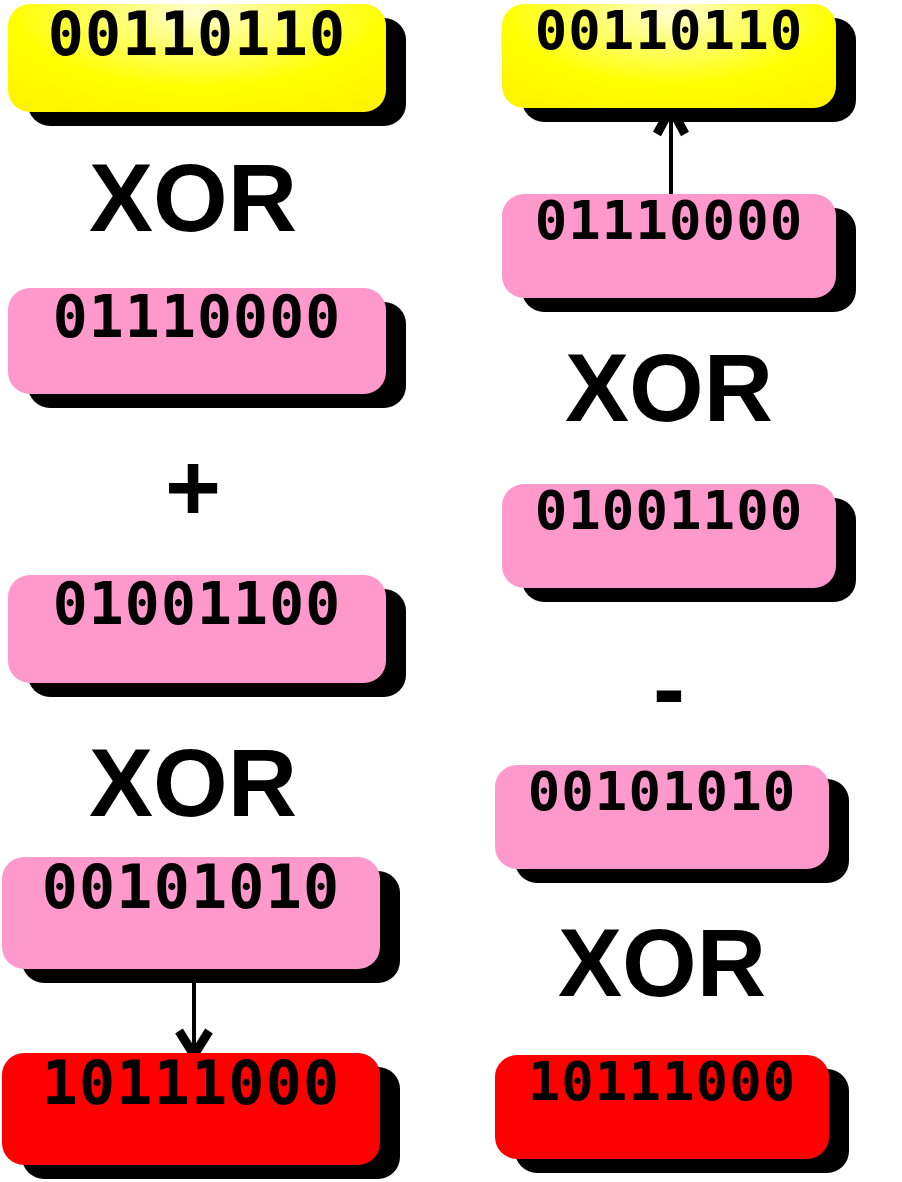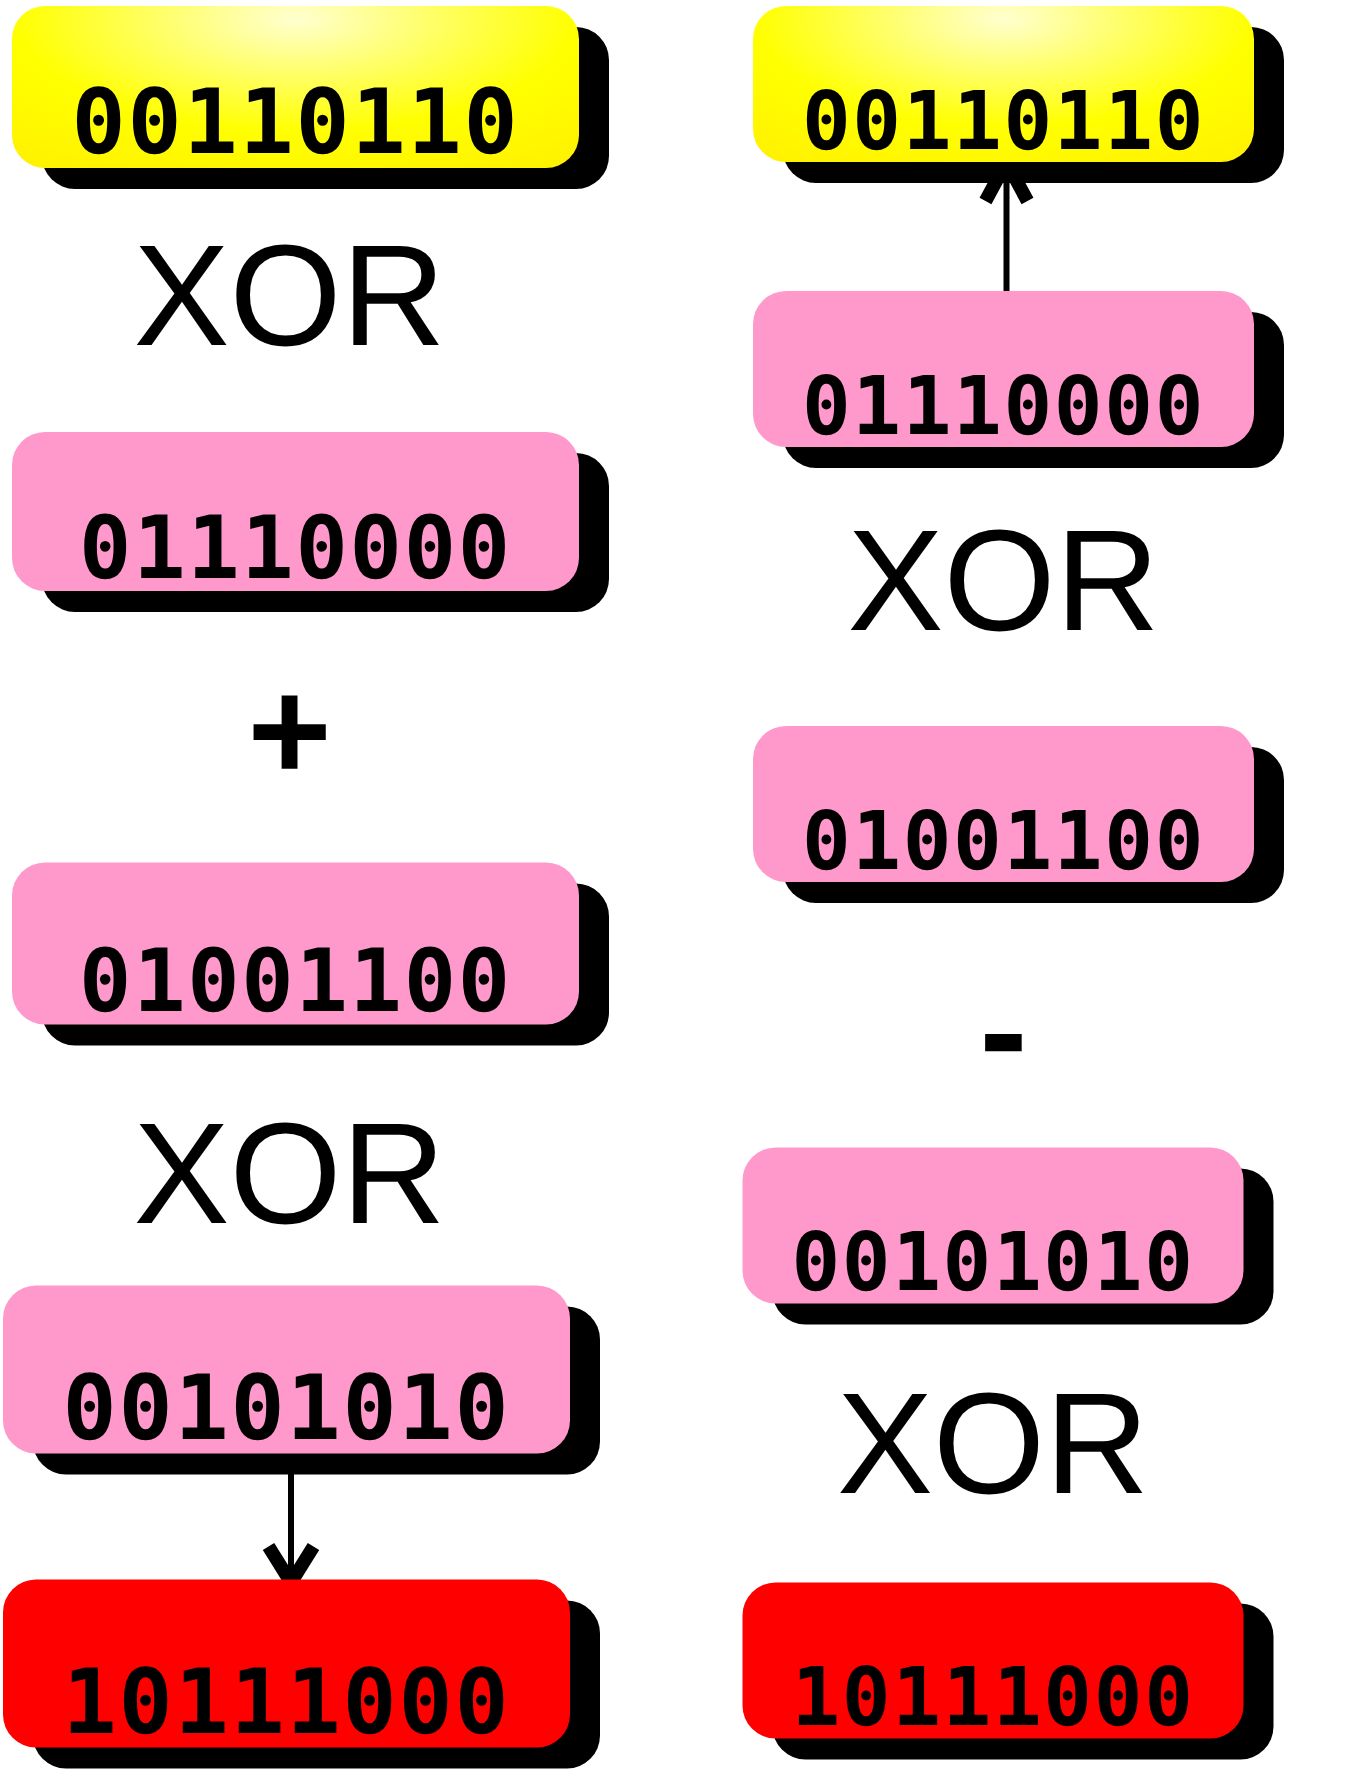--- a/index.html
+++ b/index.html
@@ -23,21 +23,21 @@
   }
   #column-left  { left: 0; }
   #column-right { left: 451px; }
 
   
   .box {
     position: absolute;
     box-sizing: border-box;
     border-radius: 22px;
     display: flex;
-    align-items: flex-end;
+    align-items: flex-start;
     justify-content: center;
   }
   .box .shadow {
     position: absolute;
     left: 20px;
     top: 14px;
     right: -20px;
     bottom: -14px;
     background: #000000;
     border-radius: 22px;
@@ -72,21 +72,21 @@
 
   
   .op {
     position: absolute;
     color: #000000;
     text-align: center;
     line-height: 1;
     font-family: "Liberation Sans", sans-serif;
     white-space: nowrap;
   }
-  .op-xor { font-size: 96px; font-weight: 400; }
+  .op-xor { font-size: 96px; font-weight: 700; }
   .op-plus { font-size: 96px; font-weight: 700; }
   .op-minus { font-size: 96px; font-weight: 900; }
 
   
   .arrow { position: absolute; }
   .arrow svg { display: block; }
 </style>
 </head>
 <body>
 

